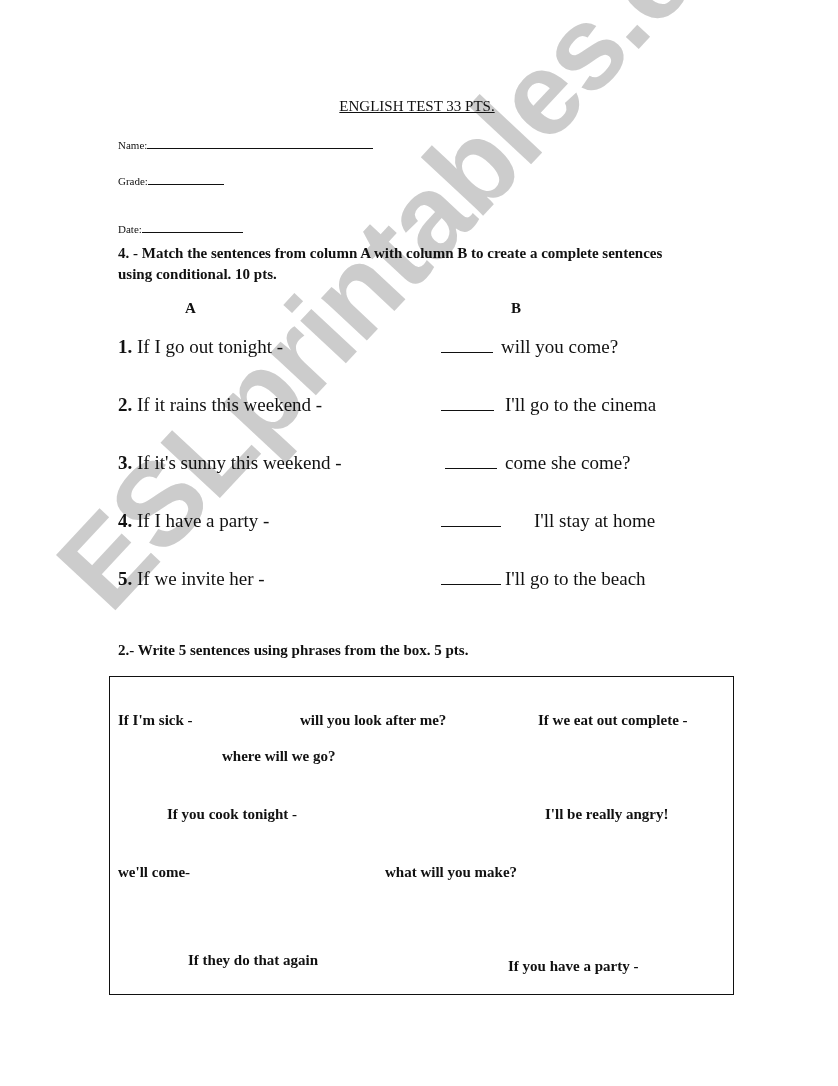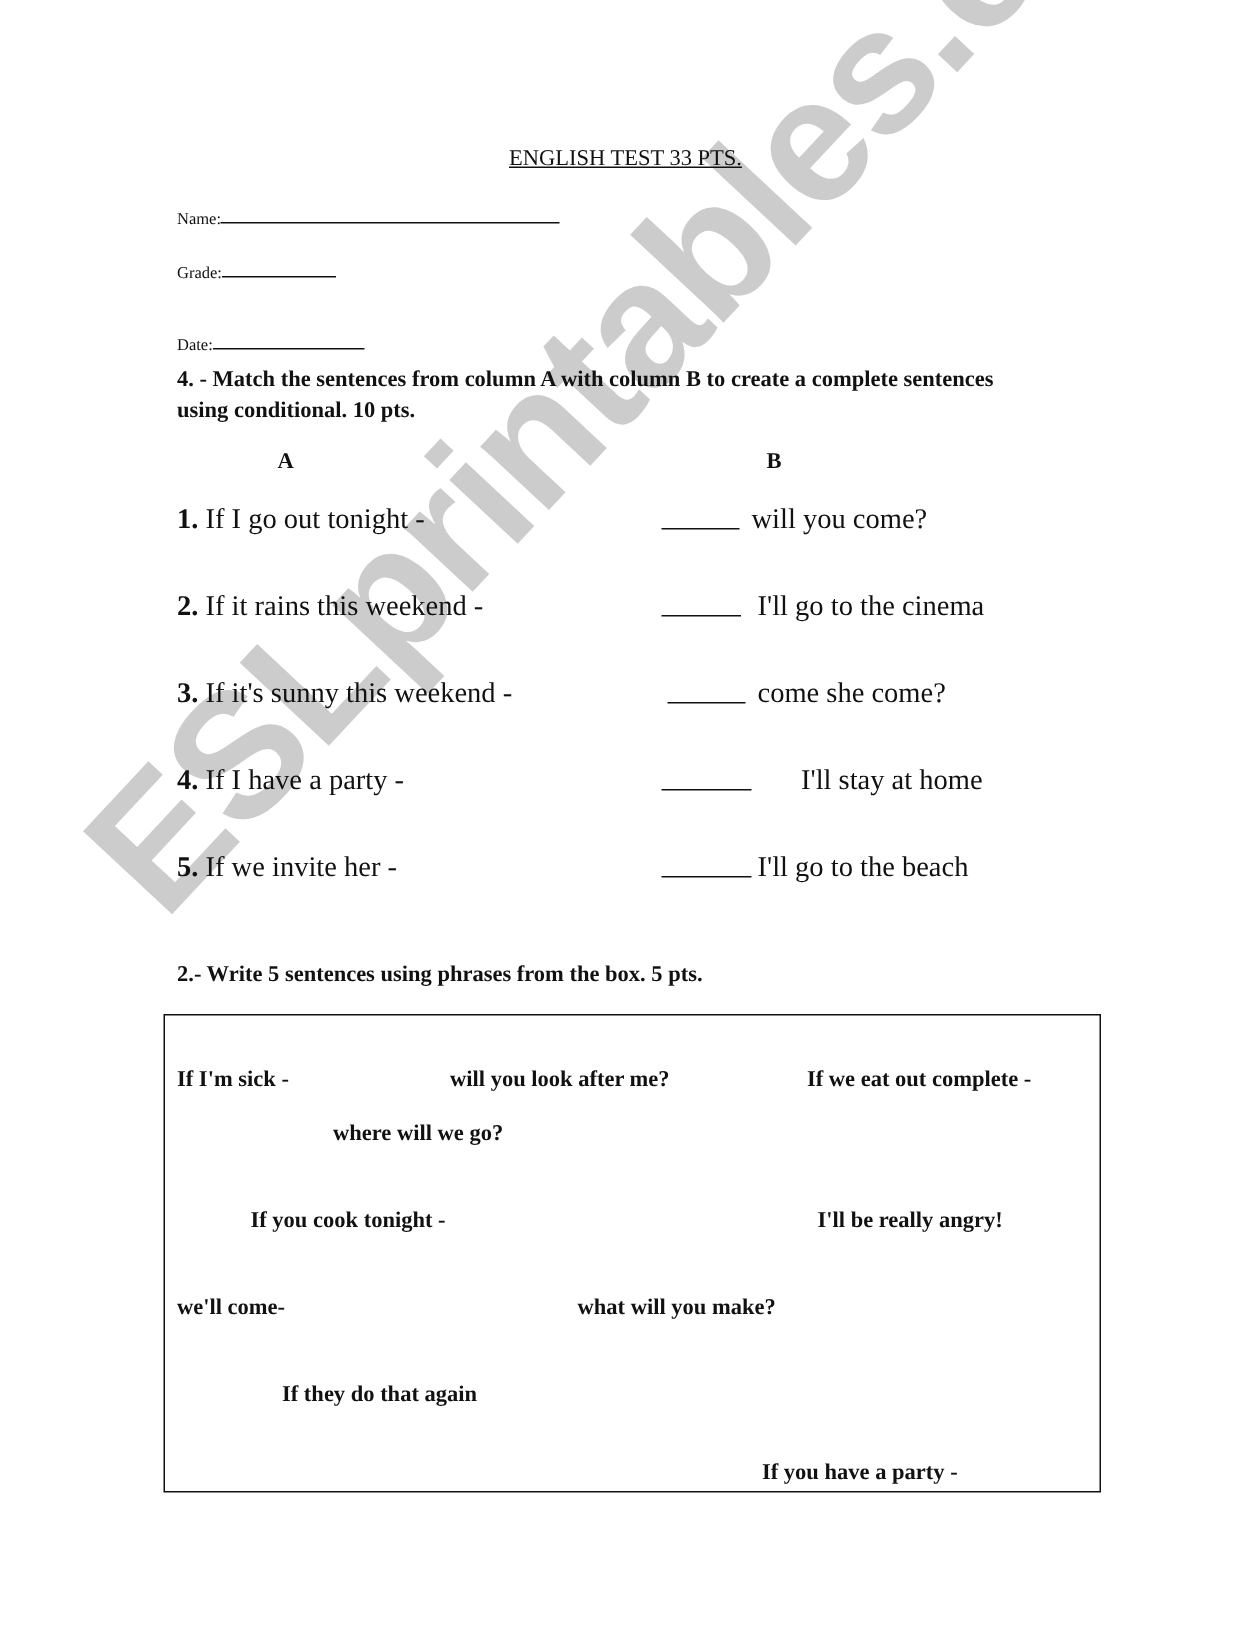--- a/index.html
+++ b/index.html
@@ -72,14 +72,14 @@
 <div class="abs box"></div>
 
 <div class="abs phrase" style="top:712px; left:118px;">If I'm sick   -</div>
 <div class="abs phrase" style="top:712px; left:300px;">will you look after me?</div>
 <div class="abs phrase" style="top:712px; left:538px;">If we eat out complete  -</div>
 <div class="abs phrase" style="top:748px; left:222px;">where will we go?</div>
 <div class="abs phrase" style="top:806px; left:167px;">If you cook tonight  -</div>
 <div class="abs phrase" style="top:806px; left:545px;">I'll be really angry!</div>
 <div class="abs phrase" style="top:864px; left:118px;">we'll come-</div>
 <div class="abs phrase" style="top:864px; left:385px;">what will you make?</div>
-<div class="abs phrase" style="top:922px; left:188px;">If they do that again</div>
-<div class="abs phrase" style="top:958px; left:508px;margin-top:16px;">If you have a party  -</div>
+<div class="abs phrase" style="top:952px; left:188px;">If they do that again</div>
+<div class="abs phrase" style="top:958px; left:508px;">If you have a party  -</div>
 
 </body></html>

